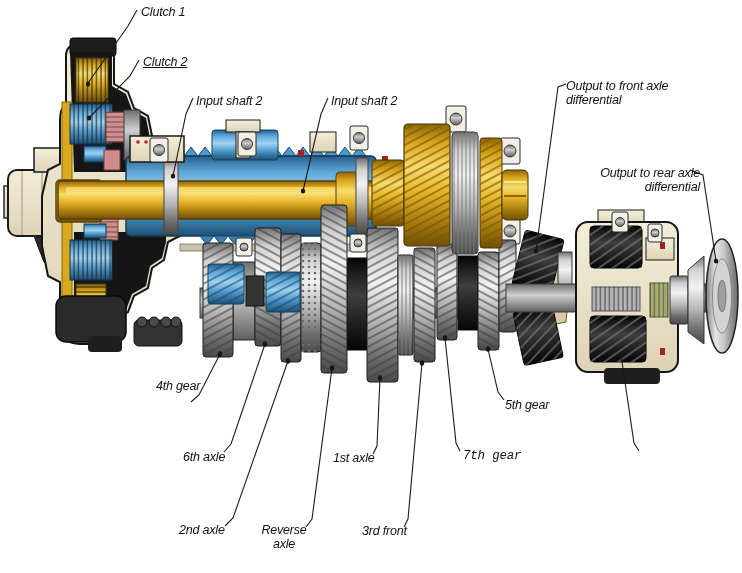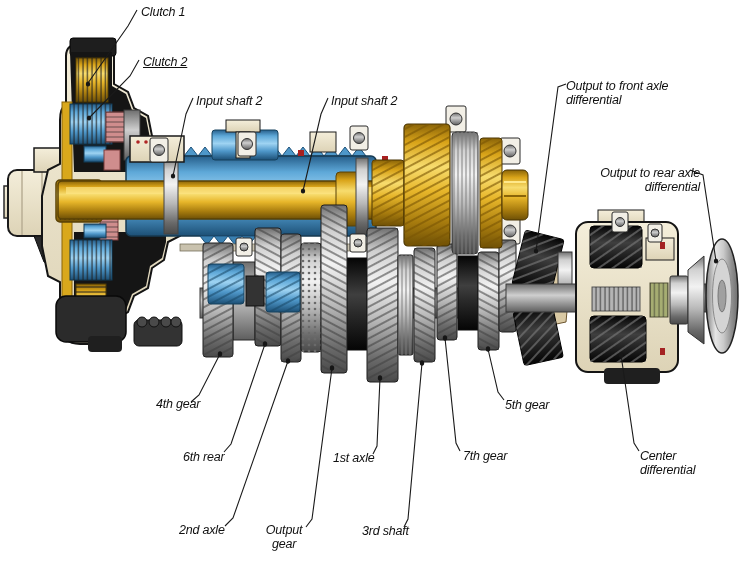--- a/index.html
+++ b/index.html
@@ -10,27 +10,27 @@
        color:#101010;letter-spacing:-0.2px;white-space:nowrap;}
   .wrap{white-space:normal;}
   .r{text-align:right;}
   .c{text-align:center;}
   #lbl-clutch1{left:141px;top:5px;}
   #lbl-clutch2{left:143px;top:55px;text-decoration:underline;}
   #lbl-is2a{left:196px;top:94px;}
   #lbl-is2b{left:331px;top:94px;}
   #lbl-outfront{left:566px;top:79px;width:112px;}
   #lbl-outrear{left:592px;top:166px;width:108px;}
-  #lbl-g4{left:156px;top:397px;}
+  #lbl-g4{left:156px;top:379px;}
   #lbl-g6{left:183px;top:450px;}
   #lbl-g2{left:179px;top:523px;}
   #lbl-rev{left:256px;top:523px;width:56px;}
   #lbl-g1{left:333px;top:451px;}
   #lbl-g3{left:362px;top:524px;}
-  #lbl-g7{left:463px;top:449px;}
+  #lbl-g7{left:463px;top:449px;font-family:Liberation Mono, monospace;}
   #lbl-g5{left:505px;top:398px;}
   #lbl-cdiff{left:640px;top:449px;width:72px;}
 </style>
 </head>
 <body>
 
 <div id="stage">
 
 <svg id="art" width="742" height="573" viewBox="0 0 742 573">
   <defs>
@@ -414,22 +414,21 @@
   </g>
 </svg>
 
 <div class="lbl" id="lbl-clutch1">Clutch 1</div>
 <div class="lbl" id="lbl-clutch2">Clutch 2</div>
 <div class="lbl" id="lbl-is2a">Input shaft 2</div>
 <div class="lbl" id="lbl-is2b">Input shaft 2</div>
 <div class="lbl wrap" id="lbl-outfront">Output to front axle differential</div>
 <div class="lbl wrap r" id="lbl-outrear">Output to rear axle differential</div>
 <div class="lbl" id="lbl-g4">4th gear</div>
-<div class="lbl" id="lbl-g6">6th rear</div>
+<div class="lbl" id="lbl-g6">6th axle</div>
 <div class="lbl" id="lbl-g2">2nd axle</div>
-<div class="lbl wrap c" id="lbl-rev">Output gear</div>
+<div class="lbl wrap c" id="lbl-rev">Reverse axle</div>
 <div class="lbl" id="lbl-g1">1st axle</div>
-<div class="lbl" id="lbl-g3">3rd shaft</div>
+<div class="lbl" id="lbl-g3">3rd front</div>
 <div class="lbl" id="lbl-g7">7th gear</div>
 <div class="lbl" id="lbl-g5">5th gear</div>
-<div class="lbl wrap" id="lbl-cdiff">Center differential</div>
 
 </div>
 
 </body></html>

